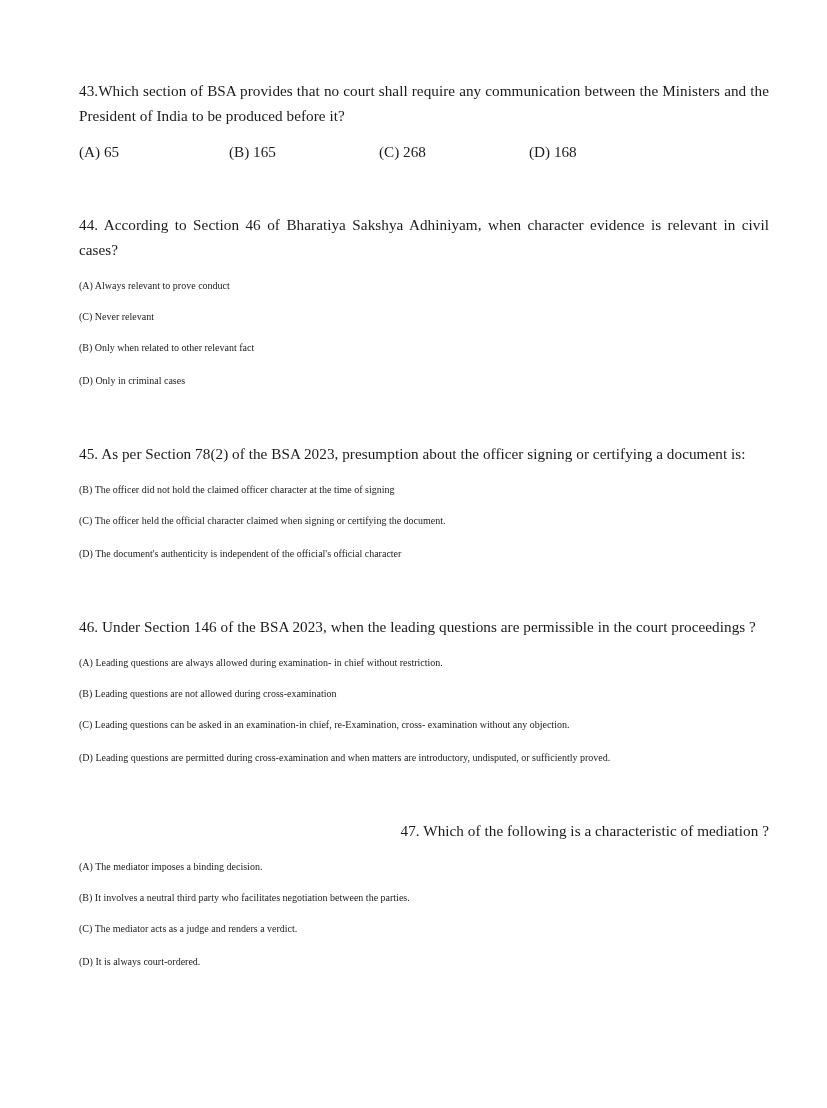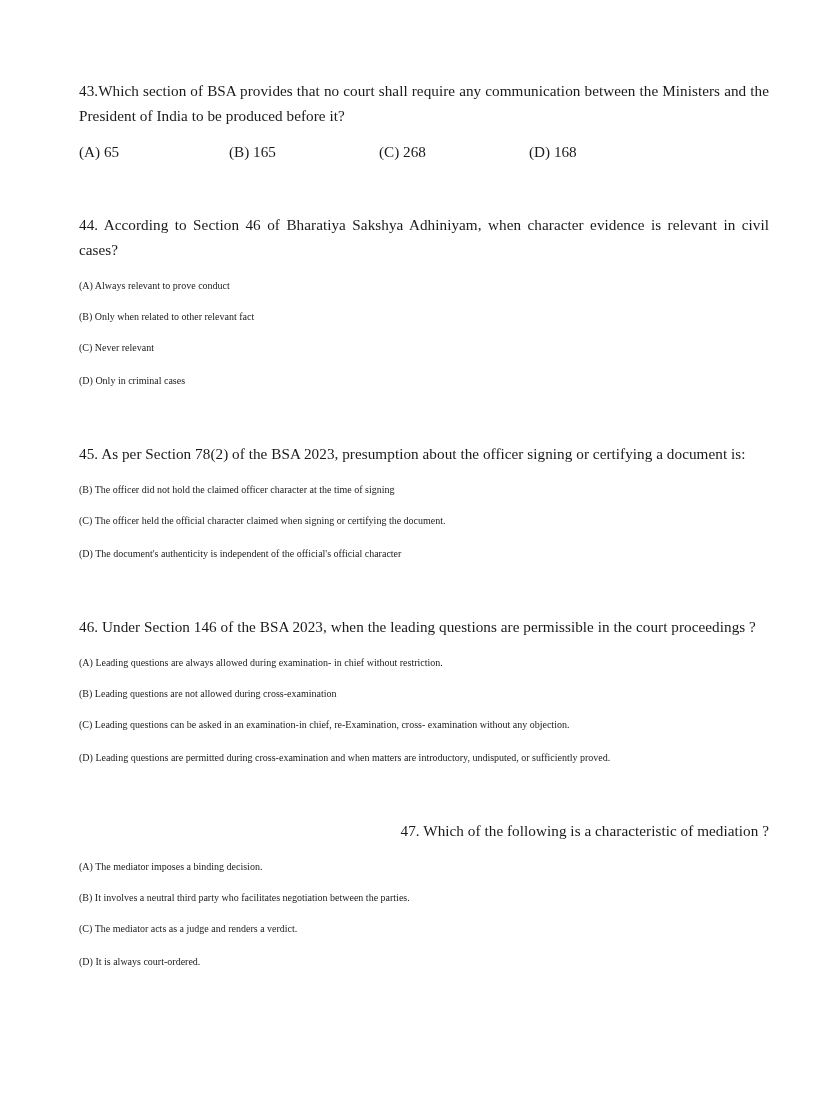--- a/index.html
+++ b/index.html
@@ -81,22 +81,22 @@
         <div class="opt">(D) 168</div>
       </div>
     </div>
 
     <div class="gap-lg"></div>
 
     <div class="question-block">
       <p class="stem">44. According to Section 46 of Bharatiya Sakshya Adhiniyam, when character evidence is relevant in civil cases?</p>
       <div class="options-stack">
         <div class="opt single">(A) Always relevant to prove conduct</div>
+        <div class="opt single">(C) Never relevant</div>
         <div class="opt single">(B) Only when related to other relevant fact</div>
-        <div class="opt single">(C) Never relevant</div>
         <div class="opt single">(D) Only in criminal cases</div>
       </div>
     </div>
 
     <div class="gap-lg"></div>
 
     <div class="question-block">
       <p class="stem">45. As per Section 78(2) of the BSA 2023, presumption about the officer signing or certifying a document is:</p>
       <div class="options-stack">
         <div class="opt single">(B) The officer did not hold the claimed officer character at the time of signing</div>

